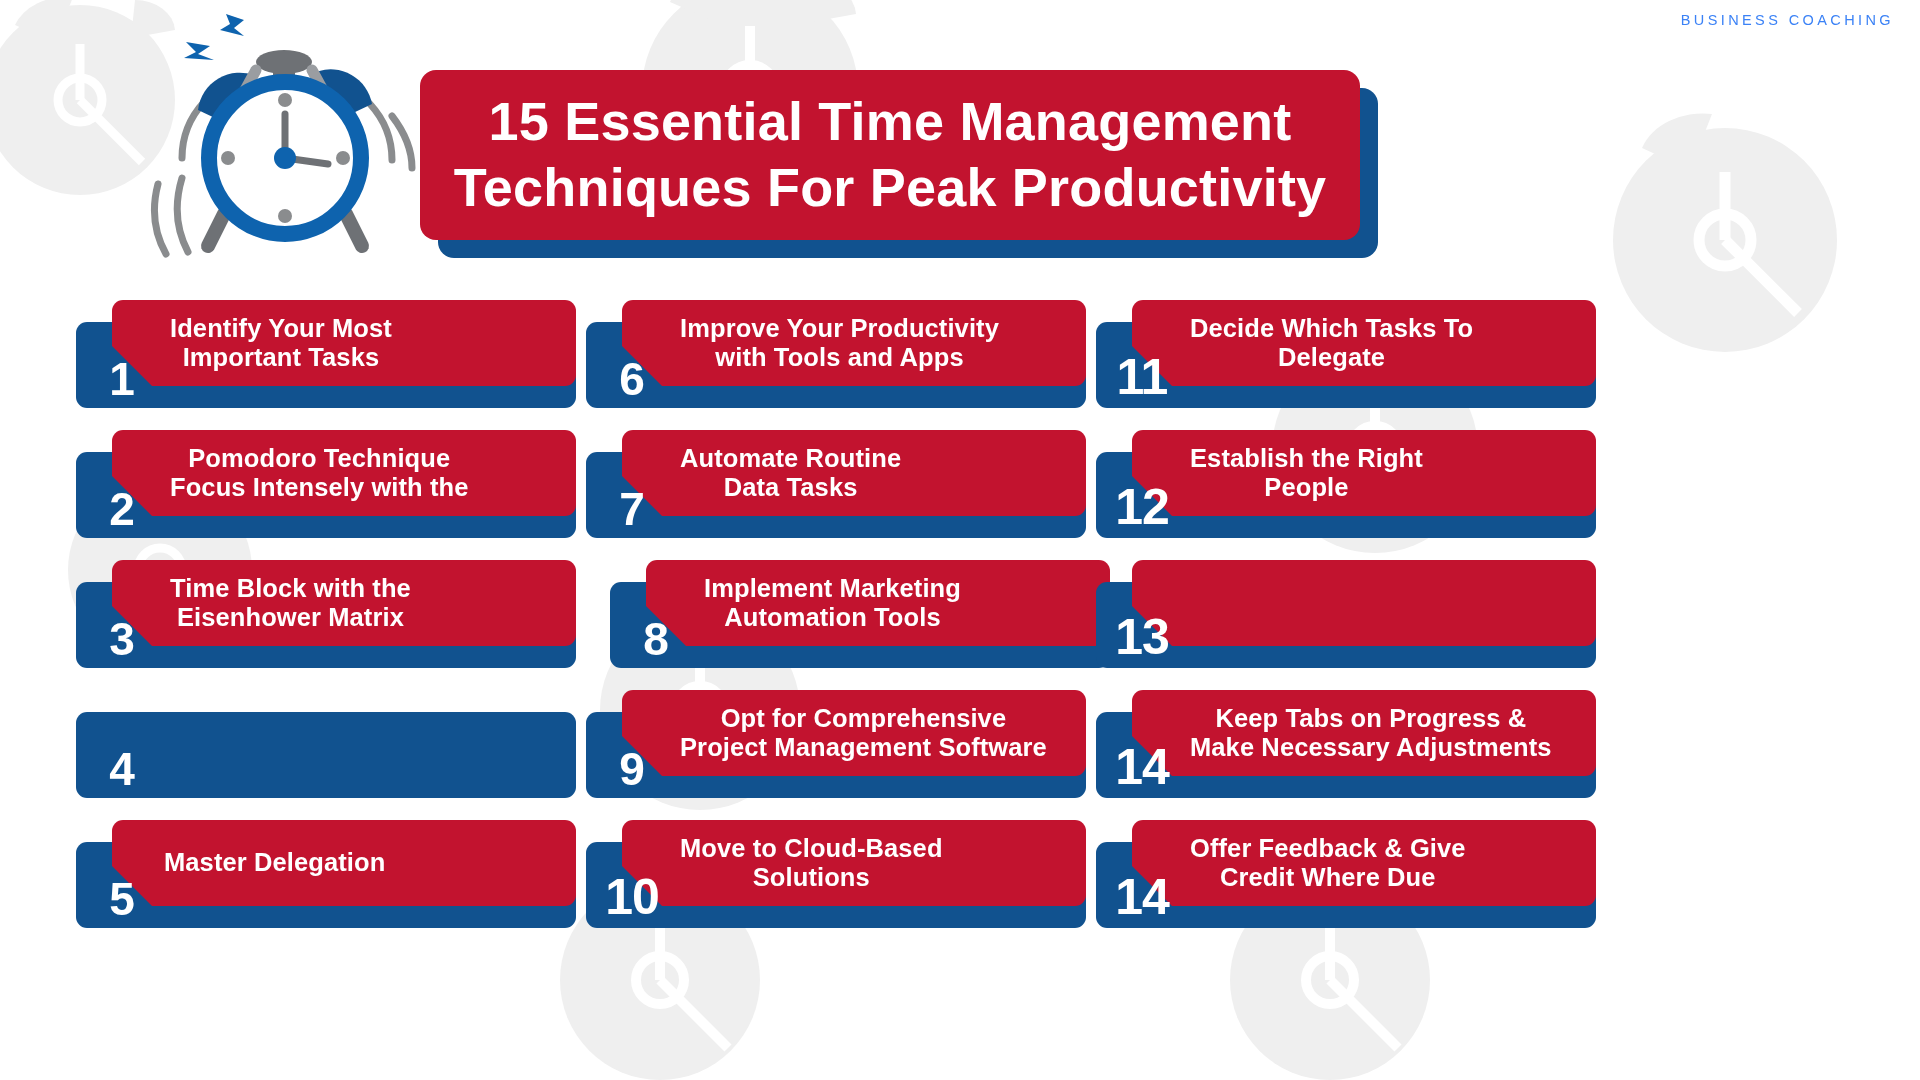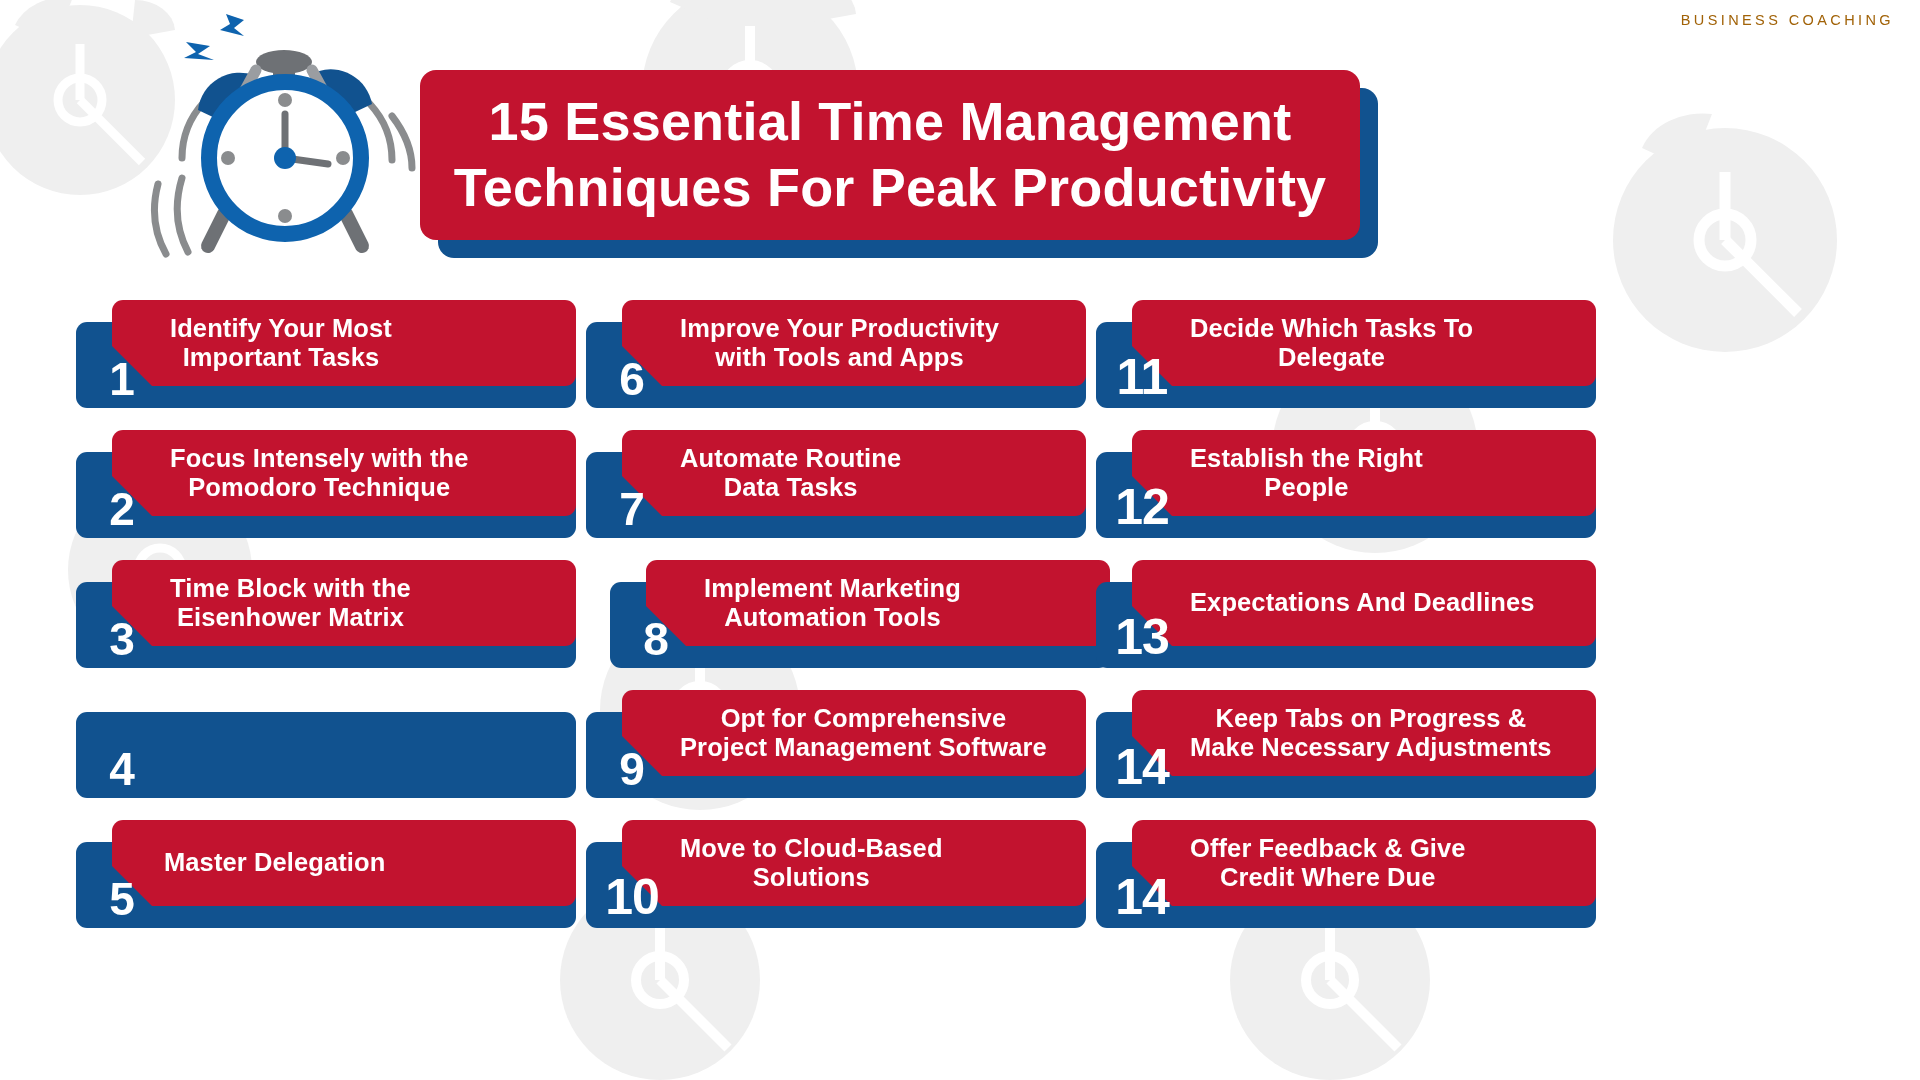--- a/index.html
+++ b/index.html
@@ -15,21 +15,21 @@
   
   .wm{position:absolute;opacity:1;pointer-events:none;}
   .wm svg{display:block;}
 
   
   .logo{position:absolute;right:26px;top:8px;text-align:right;line-height:1;}
   .logo-main{font-size:43px;font-weight:700;letter-spacing:-1px;white-space:nowrap;}
   .logo-action{color:#C8102E;font-style:normal;}
   .logo-coach{color:#11528F;}
   .logo-reg{font-size:15px;color:#11528F;vertical-align:super;}
-  .logo-sub{margin-top:5px;font-size:14.5px;letter-spacing:3.4px;color:#a16207;font-weight:400;}
+  .logo-sub{margin-top:5px;font-size:14.5px;letter-spacing:3.4px;color:#3b82f6;font-weight:400;}
 
   
   .clock-art{position:absolute;left:140px;top:8px;width:290px;height:250px;}
 
   
   .title-wrap{position:absolute;left:420px;top:70px;width:940px;height:170px;}
   .title-shadow{
     position:absolute;left:18px;top:18px;width:100%;height:100%;
     background:#11528F;border-radius:16px;
   }
@@ -217,22 +217,22 @@
             <div>Identify Your Most</div>
             <div>Important Tasks</div>
           </div>
         </div>
         <div class="num">1</div>
       </div>
       <div class="card" style="left: 70px; top: 430px;">
         <div class="blue"></div>
         <div class="red">
           <div class="txt">
+            <div>Pomodoro Technique</div>
             <div>Focus Intensely with the</div>
-            <div>Pomodoro Technique</div>
           </div>
         </div>
         <div class="num">2</div>
       </div>
       <div class="card" style="left: 70px; top: 560px;">
         <div class="blue"></div>
         <div class="red">
           <div class="txt">
             <div>Time Block with the</div>
             <div>Eisenhower Matrix</div>
@@ -320,21 +320,20 @@
             <div>Establish the Right</div>
             <div>People</div>
           </div>
         </div>
         <div class="num">12</div>
       </div>
       <div class="card wide-num" style="left: 1090px; top: 560px;">
         <div class="blue"></div>
         <div class="red">
           <div class="txt">
-            <div>Expectations And Deadlines</div>
           </div>
         </div>
         <div class="num">13</div>
       </div>
       <div class="card wide-num" style="left: 1090px; top: 690px;">
         <div class="blue"></div>
         <div class="red">
           <div class="txt">
             <div>Keep Tabs on Progress &amp;</div>
             <div>Make Necessary Adjustments</div>

